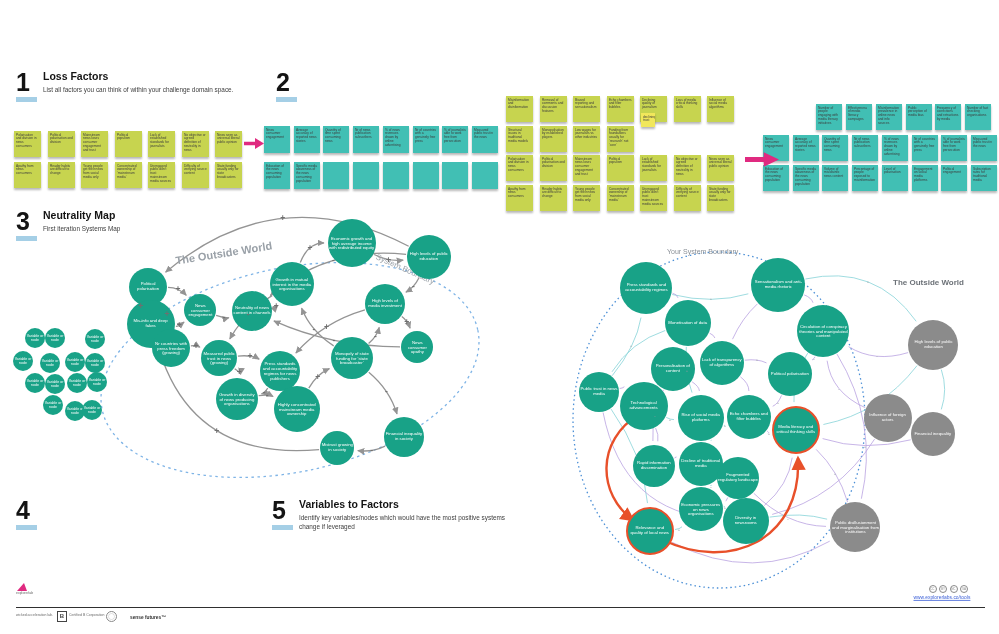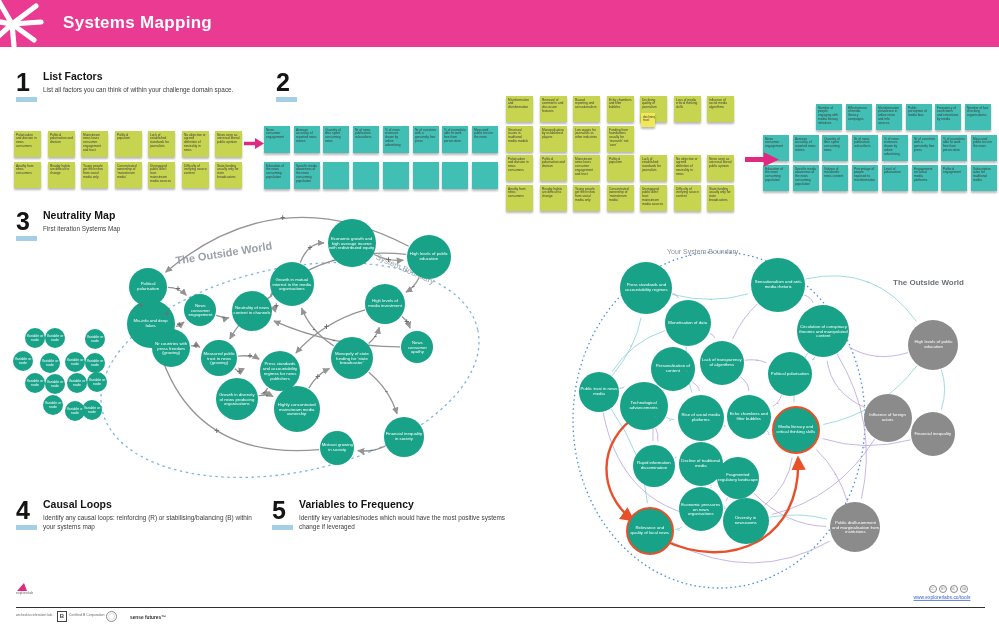--- a/index.html
+++ b/index.html
@@ -65,42 +65,28 @@
       display:flex;align-items:center;justify-content:center;box-sizing:border-box}
   .cc span{transform:scale(.5)}
   .url{position:absolute;right:29px;top:595px;font-size:6px;color:#3f62d8;z-index:5;text-decoration:underline;
        transform:scale(.82);transform-origin:100% 0;white-space:nowrap}
 </style>
 </head>
 <body>
 
 <div id="canvas">
 
-  <div class="hdr">
-    <svg class="logo" width="52" height="52" viewBox="0 0 52 52">
-      <g stroke="#ffffff" stroke-width="5.2" stroke-linecap="round">
-        <line x1="16" y1="26" x2="40" y2="8"></line>
-        <line x1="16" y1="26" x2="45" y2="24"></line>
-        <line x1="16" y1="26" x2="38" y2="42"></line>
-        <line x1="16" y1="26" x2="18" y2="48"></line>
-        <line x1="16" y1="26" x2="-4" y2="44"></line>
-        <line x1="16" y1="26" x2="-8" y2="22"></line>
-        <line x1="16" y1="26" x2="2" y2="2"></line>
-      </g>
-    </svg>
-    <div class="hdr-title">Systems Mapping</div>
-  </div>
 
   <div class="step s1">
     <div class="numcol">
         <div class="num">1</div>
         <div class="bar"></div>
       </div>
     <div>
-        <div class="tt">List Factors</div>
+        <div class="tt">Loss Factors</div>
         <div class="dd">List all factors you can think of within your challenge domain space.</div>
       </div>
   </div>
   <div class="step s2">
     <div class="numcol">
         <div class="num">2</div>
         <div class="bar"></div>
       </div>
   </div>
   <div class="step s3">
@@ -111,32 +97,28 @@
     <div>
         <div class="tt">Neutrality Map</div>
         <div class="dd">First iteration Systems Map</div>
       </div>
   </div>
   <div class="step s4">
     <div class="numcol">
         <div class="num">4</div>
         <div class="bar"></div>
       </div>
-    <div>
-        <div class="tt">Causal Loops</div>
-        <div class="dd">Identify any causal loops: reinforcing (R) or stabilising/balancing (B) within your systems map</div>
-      </div>
   </div>
   <div class="step s5">
     <div class="numcol">
         <div class="num">5</div>
         <div class="bar"></div>
       </div>
     <div>
-        <div class="tt">Variables to Frequency</div>
+        <div class="tt">Variables to Factors</div>
         <div class="dd">Identify key variables/nodes which would have the most positive systems change if leveraged</div>
       </div>
   </div>
 
   <div class="parrow pa1"></div>
   <div class="parrow pa2"></div>
 
   <svg id="lsvg" class="layer" width="999" height="634">
     <defs>
       <marker id="arwL" markerWidth="7" markerHeight="7" refX="5" refY="2.6" orient="auto">

